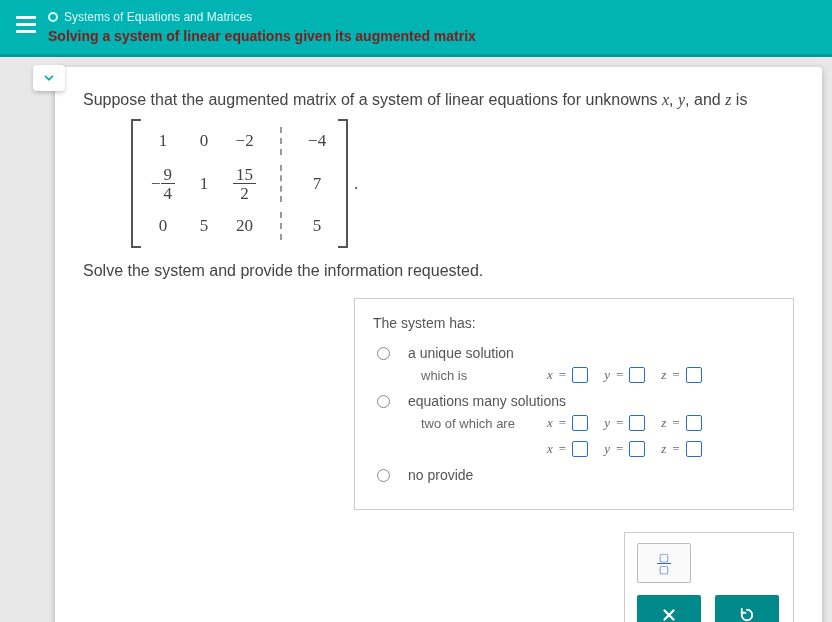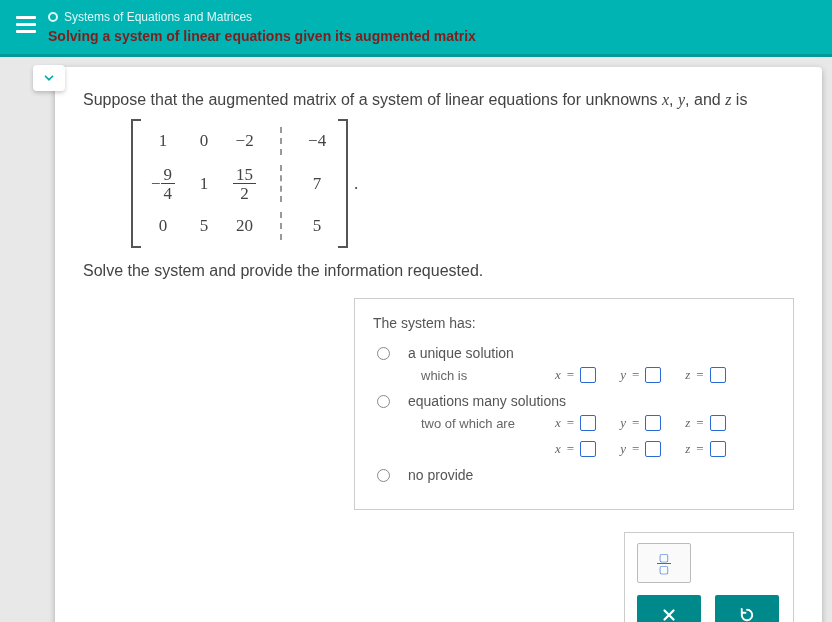--- a/index.html
+++ b/index.html
@@ -116,21 +116,21 @@
     .opt {
       display: flex; align-items: center; gap: 18px;
       margin: 8px 0 6px 4px;
     }
     .radio {
       width: 13px; height: 13px; border: 1.5px solid #888; border-radius: 50%;
       display: inline-block;
     }
     .sub {
       margin-left: 48px;
-      display: flex; align-items: center; gap: 24px;
+      display: flex; align-items: center; gap: 16px;
       font-size: 13px; color: #666; margin-top: 6px; margin-bottom: 10px;
       font-family: 'Times New Roman', serif;
     }
     .sub .lbl { font-family: Arial, sans-serif; font-size: 13px; min-width: 110px; }
     .vareq { display: inline-flex; align-items: center; gap: 6px; }
     .box-in {
       width: 16px; height: 16px; border: 1.5px solid #2a6bd6;
       display: inline-block; border-radius: 2px;
     }
 

